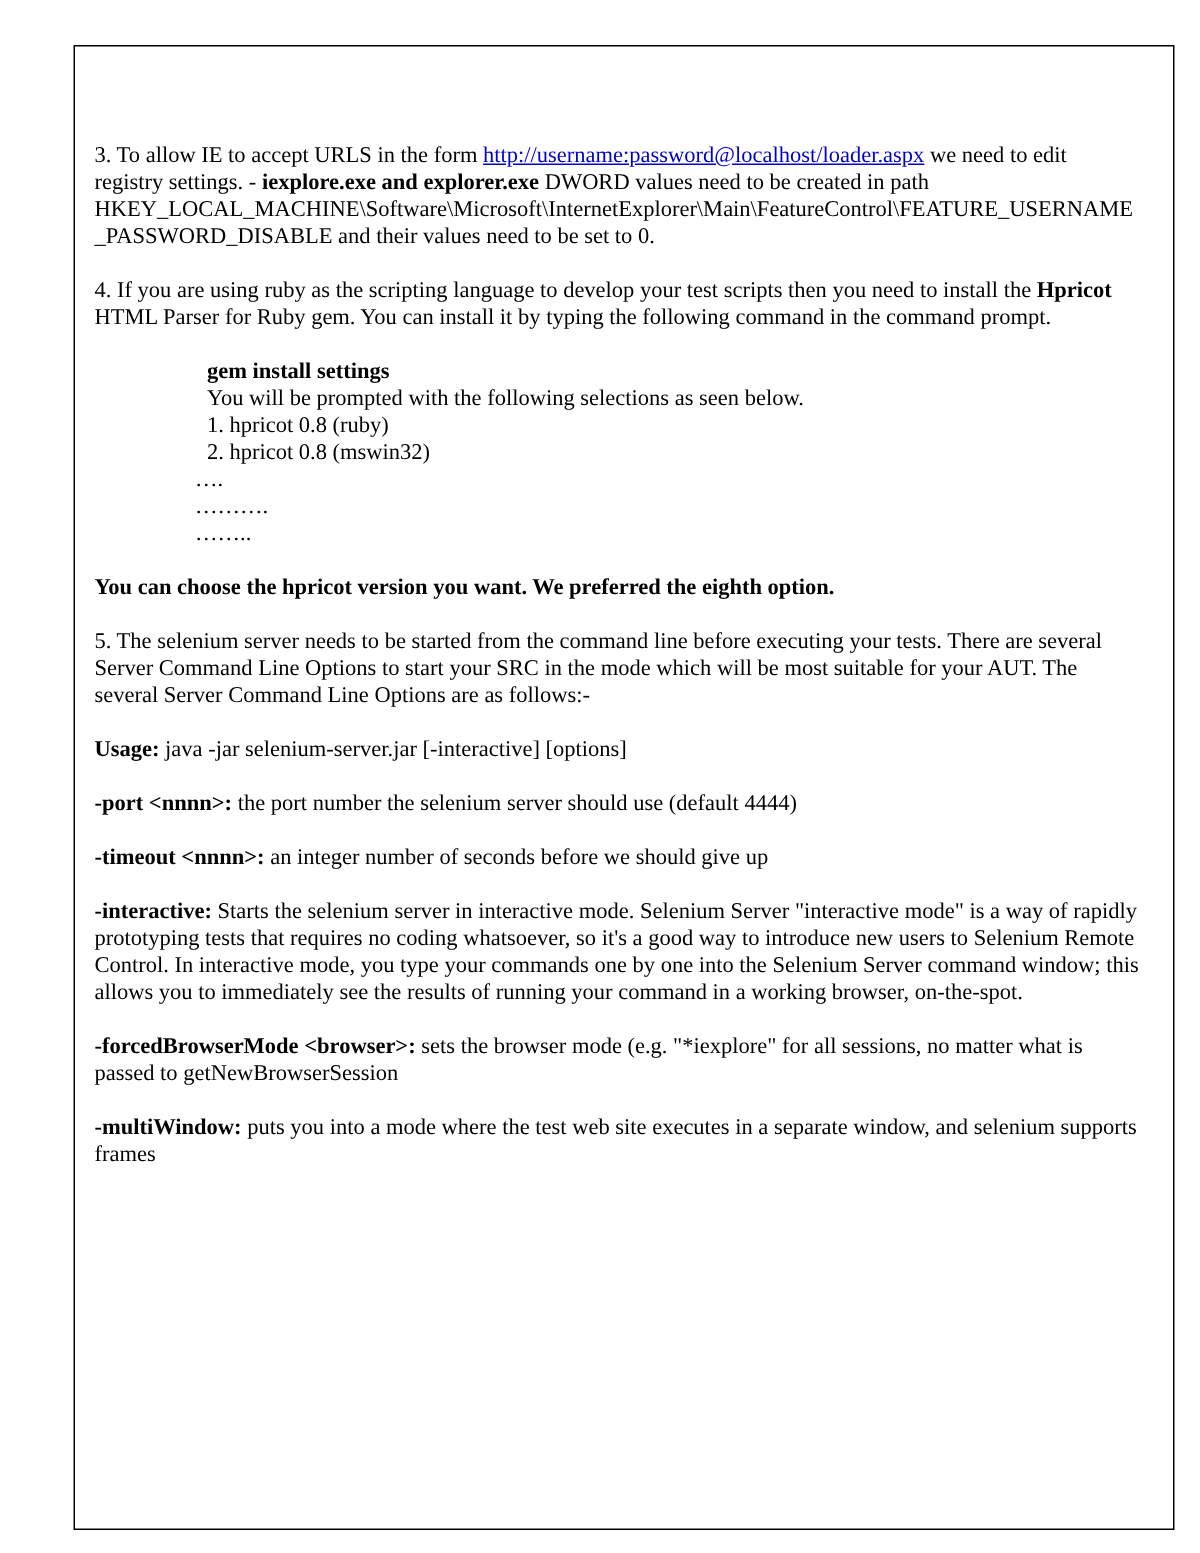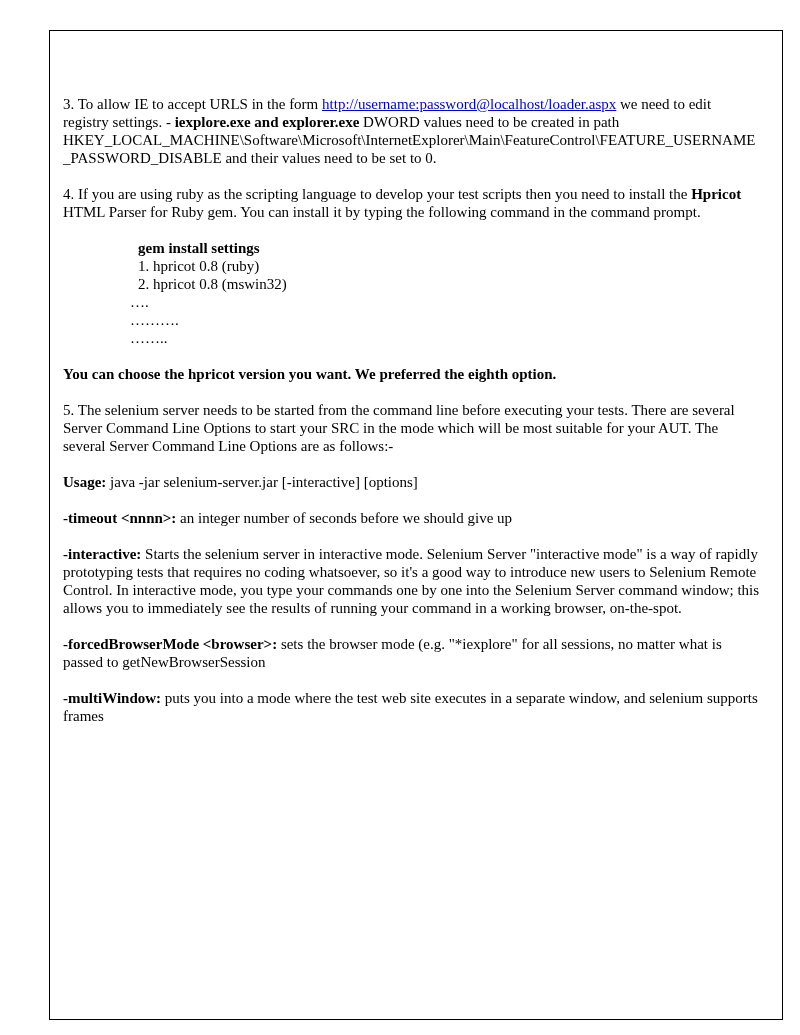--- a/index.html
+++ b/index.html
@@ -37,34 +37,36 @@
 <body>
 
 <div class="page">
 
   <p><span>3. To allow IE to accept URLS in the form </span><a href="#" class="doc-link">http://username:password@localhost/loader.aspx</a><span> we need to edit registry settings. - </span><b>iexplore.exe and explorer.exe</b><span> DWORD values need to be created in path HKEY_LOCAL_MACHINE\Software\Microsoft\InternetExplorer\Main\FeatureControl\FEATURE_USERNAME_PASSWORD_DISABLE and their values need to be set to 0.</span></p>
 
   <p><span>4. If you are using ruby as the scripting language to develop your test scripts then you need to install the </span><b>Hpricot</b><span>  HTML Parser for Ruby gem. You can install it by typing the following command in the command prompt.</span></p>
 
   <div class="block indent-block">
     <div class="block-line bold">gem install settings</div>
+    <div class="block-line">You will be prompted with the following selections as seen below.</div>
     <div class="block-line">1. hpricot 0.8 (ruby)</div>
     <div class="block-line">2. hpricot 0.8 (mswin32)</div>
     <div class="block-line dots">….</div>
     <div class="block-line dots">……….</div>
     <div class="block-line dots">……..</div>
   </div>
 
 
   <p class="bold">You can choose the hpricot version you want. We preferred the eighth option.</p>
 
   <p>5. The selenium server needs to be started from the command line before executing your tests. There are several Server Command Line Options to start your SRC in the mode which will be most suitable for your AUT. The several Server Command Line Options are as follows:-</p>
 
   <p><b>Usage:</b><span> java -jar selenium-server.jar [-interactive] [options]</span></p>
 
+  <p><b>-port &lt;nnnn&gt;:</b><span> the port number the selenium server should use (default 4444)</span></p>
 
   <p><b>-timeout &lt;nnnn&gt;:</b><span> an integer number of seconds before we should give up</span></p>
 
   <p><b>-interactive:</b><span> Starts the selenium server in interactive mode. Selenium Server "interactive mode" is a way of rapidly prototyping tests that requires no coding whatsoever, so it's a good way to introduce new users to Selenium Remote Control. In interactive mode, you type your commands one by one into the Selenium Server command window; this allows you to immediately see the results of running your command in a working browser, on-the-spot.</span></p>
 
   <p><b>-forcedBrowserMode &lt;browser&gt;:</b><span> sets the browser mode (e.g. "*iexplore" for all sessions, no matter what is passed to getNewBrowserSession</span></p>
 
   <p><b>-multiWindow:</b><span> puts you into a mode where the test web site executes in a separate window, and selenium supports frames</span></p>
 
 </div>

